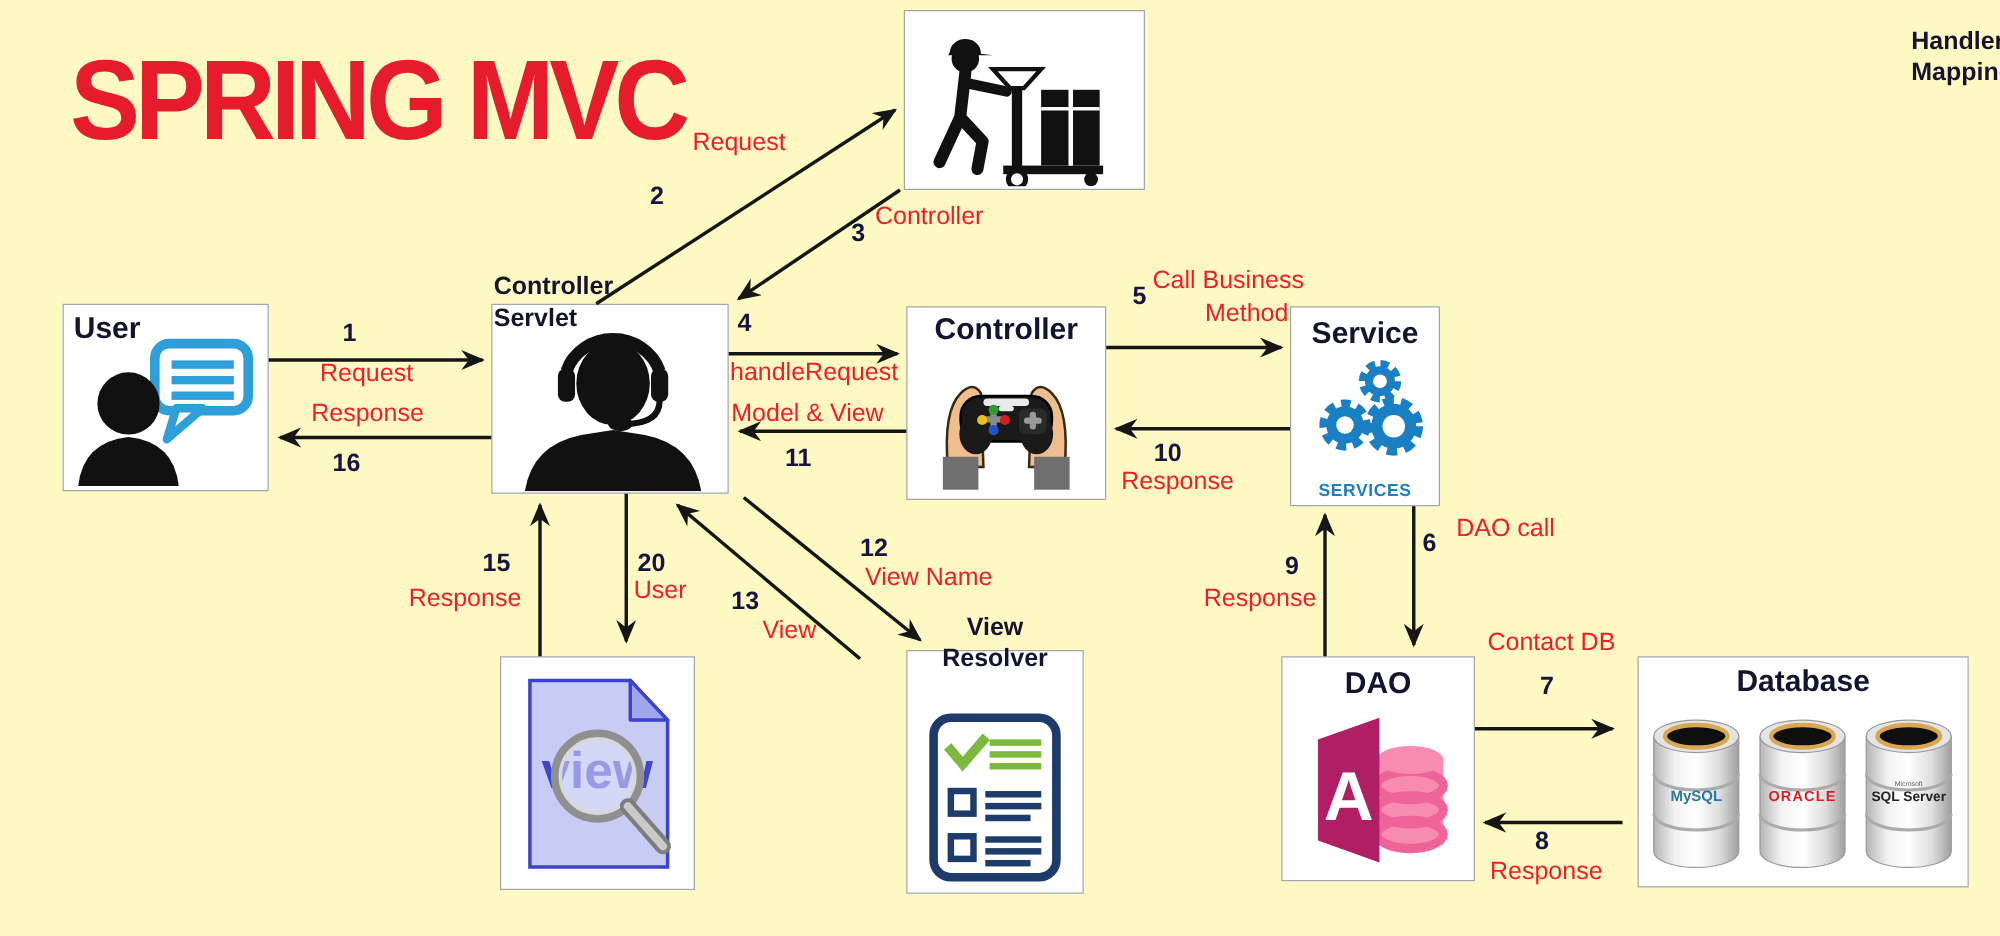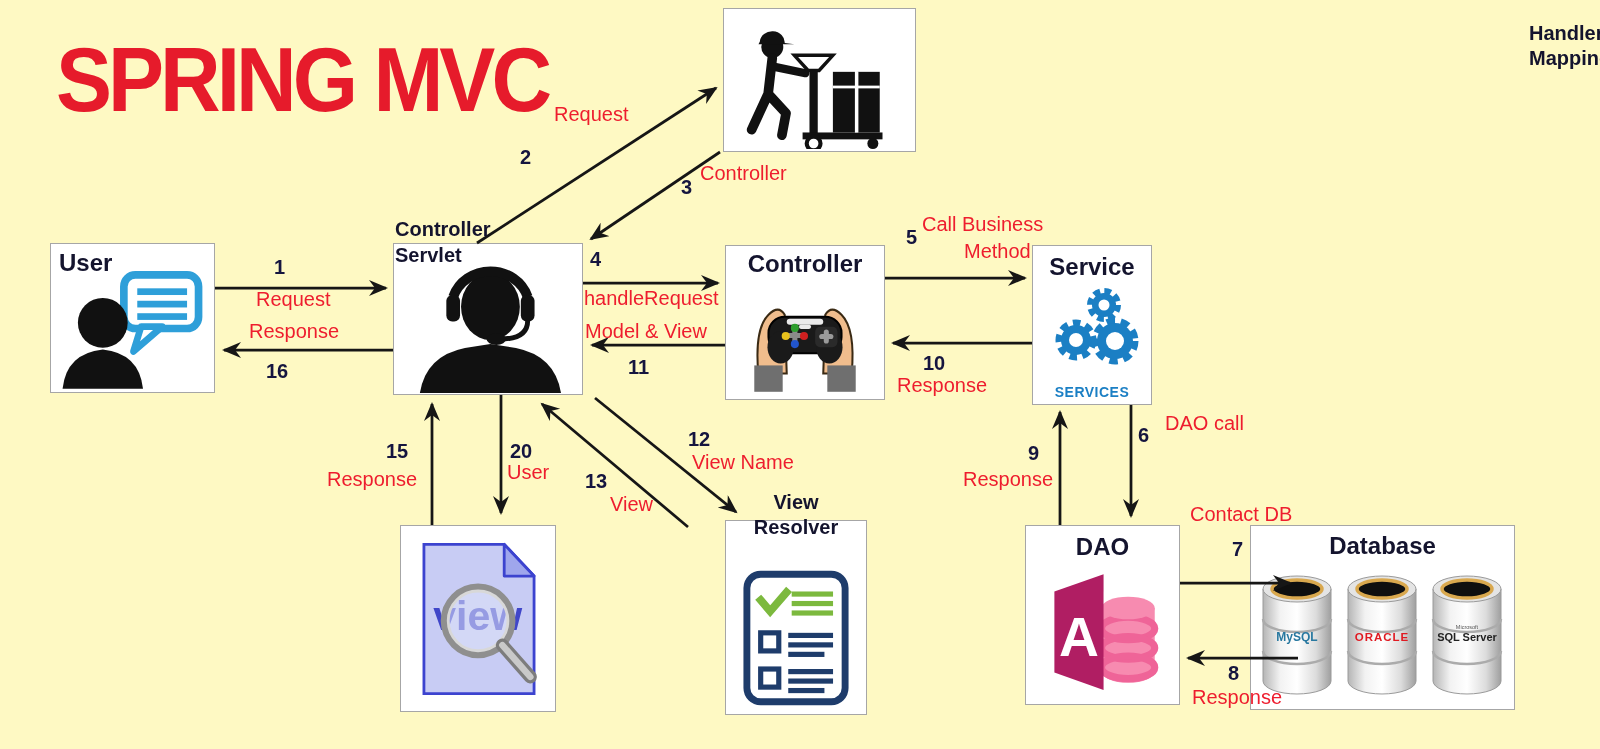--- a/index.html
+++ b/index.html
@@ -170,21 +170,21 @@
         <g transform="translate(73,63)">
           <circle r="19" fill="none" stroke="#1b7fc4" stroke-width="9" stroke-dasharray="8 5.5"></circle>
           <circle r="18" fill="#1b7fc4"></circle>
             <circle r="9" fill="#fff"></circle>
         </g>
       </g>
     </svg>
     <div style="position:absolute;left:0;bottom:4px;width:100%;text-align:center;font-weight:bold;font-size:14px;color:#1b7fc4;letter-spacing:0.5px;">SERVICES</div>
   </div>
 
-  <div class="node" style="left:1250px;top:525px;width:265px;height:185px;">
+  <div class="node" style="left:1310px;top:525px;width:265px;height:185px;">
     <div class="node-title" style="position:absolute;left:0;top:7px;width:100%;text-align:center;">Database</div>
     <svg class="icon-wrap" style="left:6px;top:38px;" width="250" height="142" viewBox="0 0 250 140">
       <defs>
         <linearGradient id="cylgrad" x1="0" y1="0" x2="1" y2="0">
           <stop offset="0" stop-color="#b5b5b5"></stop>
             <stop offset="0.25" stop-color="#f2f2f2"></stop>
           <stop offset="0.5" stop-color="#ffffff"></stop>
             <stop offset="0.78" stop-color="#dcdcdc"></stop>
           <stop offset="1" stop-color="#9f9f9f"></stop>
         </linearGradient>

